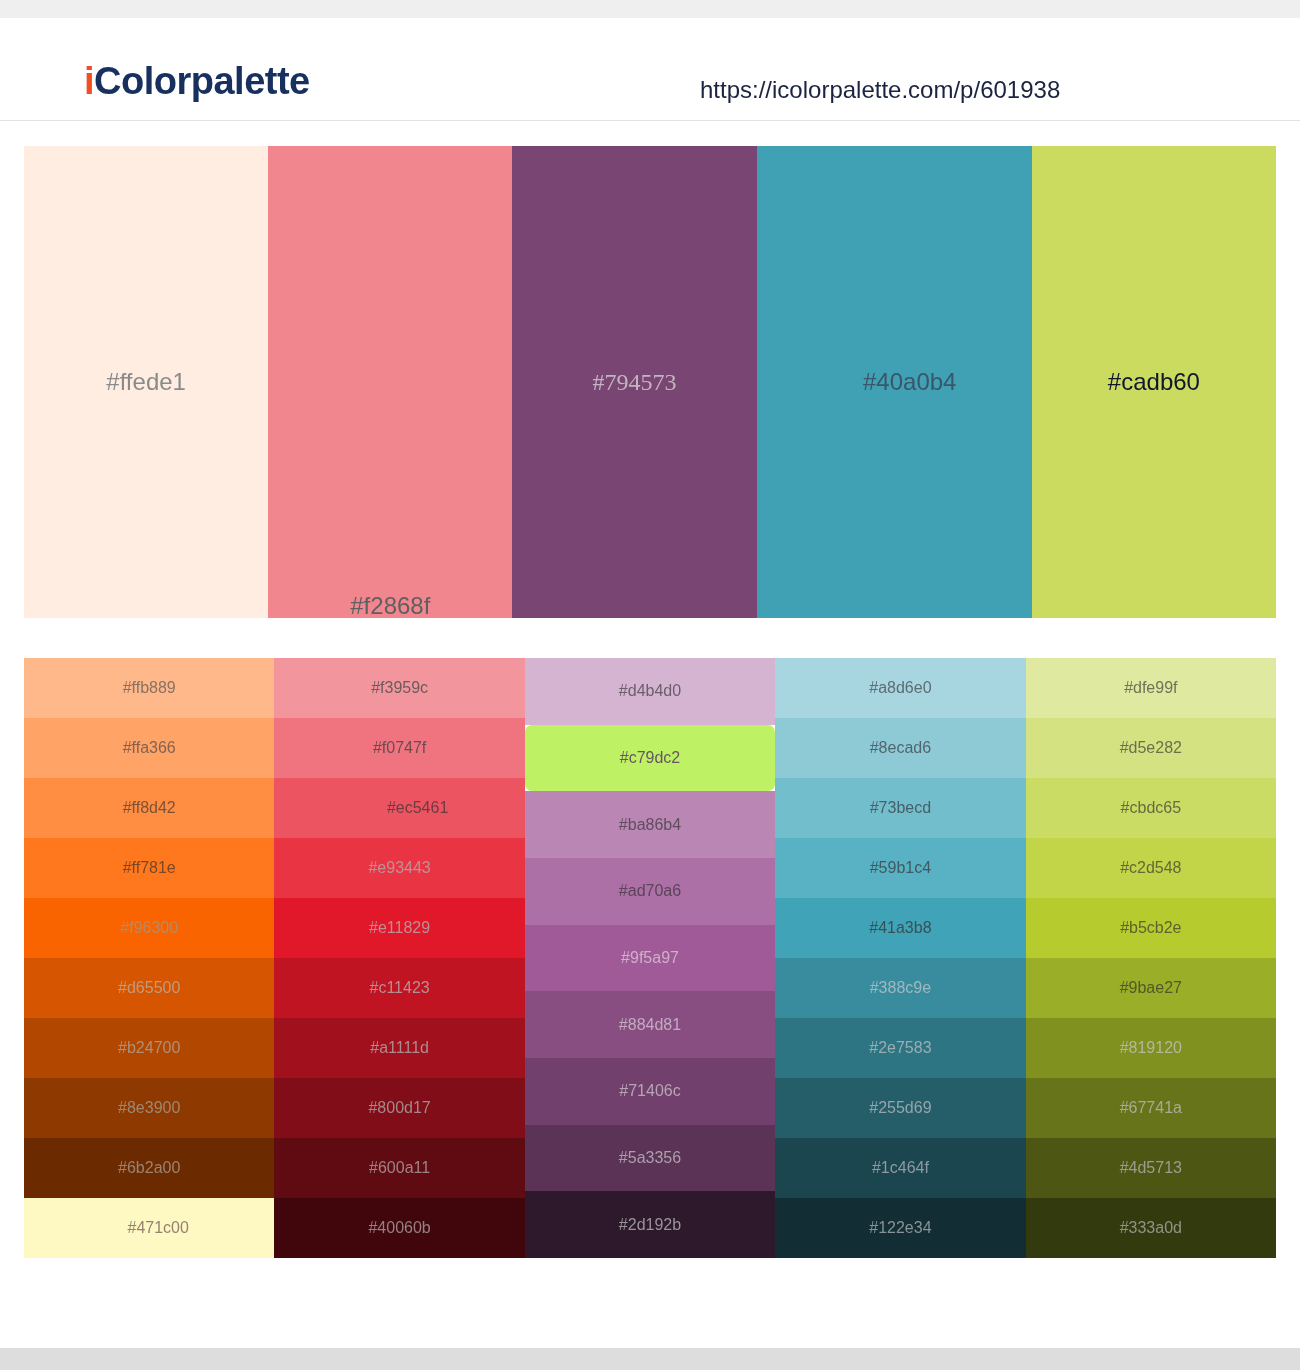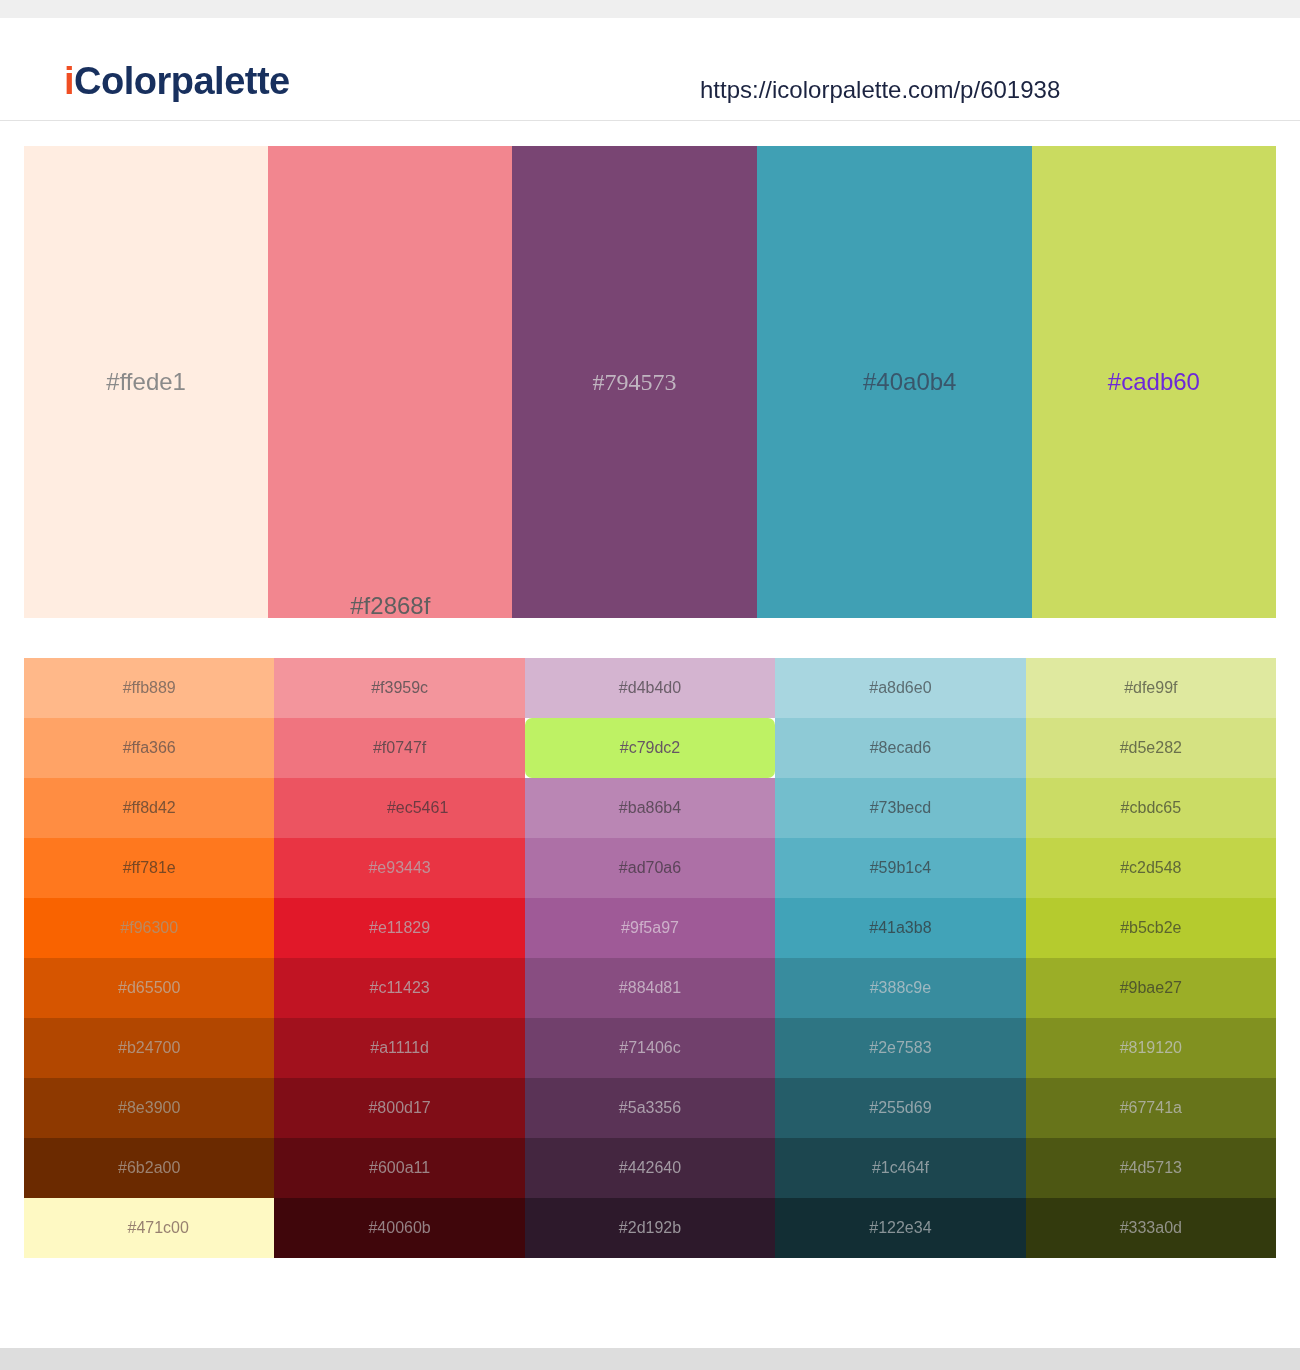--- a/index.html
+++ b/index.html
@@ -33,21 +33,21 @@
     position: absolute;
     top: 18px; left: 0;
     width: 1300px;
     height: 103px;
     background: #ffffff;
     border-bottom: 1px solid #e2e2e2;
   }
 
   .logo {
     position: absolute;
-    left: 64px;
+    left: 84px;
     top: 44px;
     font-size: 38px;
     font-weight: bold;
     letter-spacing: -0.5px;
     white-space: nowrap;
     line-height: 1;
   }
   .logo .logo-i { color: #f04e23; }
   .logo .logo-rest { color: #18305e; }
 
@@ -141,21 +141,21 @@
       <div class="palette-swatch" style="background: rgb(242, 134, 143); align-items: flex-end;">
         <span class="palette-label" style="color: rgb(95, 95, 95);">#f2868f</span>
       </div>
       <div class="palette-swatch" style="background: rgb(121, 69, 115); font-family: Liberation Serif, serif;">
         <span class="palette-label" style="color: rgb(192, 181, 192);">#794573</span>
       </div>
       <div class="palette-swatch" style="background: rgb(64, 160, 180); padding-left: 31px;">
         <span class="palette-label" style="color: rgb(57, 86, 107);">#40a0b4</span>
       </div>
       <div class="palette-swatch" style="background: rgb(202, 219, 96);">
-        <span class="palette-label" style="color: #6d28d9;">#cadb60</span>
+        <span class="palette-label" style="color: #0f172a;">#cadb60</span>
       </div>
     </div>
 
   <div class="shades-grid">
       <div class="shade-col">
         <div class="shade-cell" style="background: rgb(255, 184, 137);">
           <span class="shade-label" style="color: rgb(138, 113, 99);">#ffb889</span>
         </div>
         <div class="shade-cell" style="background: rgb(255, 163, 102);">
           <span class="shade-label" style="color: rgb(132, 98, 81);">#ffa366</span>
@@ -235,23 +235,20 @@
         </div>
         <div class="shade-cell" style="background: rgb(136, 77, 129);">
           <span class="shade-label" style="color: rgb(194, 171, 192);">#884d81</span>
         </div>
         <div class="shade-cell" style="background: rgb(113, 64, 108);">
           <span class="shade-label" style="color: rgb(183, 165, 182);">#71406c</span>
         </div>
         <div class="shade-cell" style="background: rgb(90, 51, 86);">
           <span class="shade-label" style="color: rgb(172, 159, 172);">#5a3356</span>
         </div>
-        <div class="shade-cell" style="background: rgb(68, 38, 64);">
-          <span class="shade-label" style="color: rgb(163, 154, 163);">#442640</span>
-        </div>
         <div class="shade-cell" style="background: rgb(45, 25, 43);">
           <span class="shade-label" style="color: rgb(153, 148, 154);">#2d192b</span>
         </div>
       </div>
       <div class="shade-col">
         <div class="shade-cell" style="background: rgb(168, 214, 224);">
           <span class="shade-label" style="color: rgb(92, 109, 114);">#a8d6e0</span>
         </div>
         <div class="shade-cell" style="background: rgb(142, 202, 214);">
           <span class="shade-label" style="color: rgb(81, 102, 108);">#8ecad6</span>

